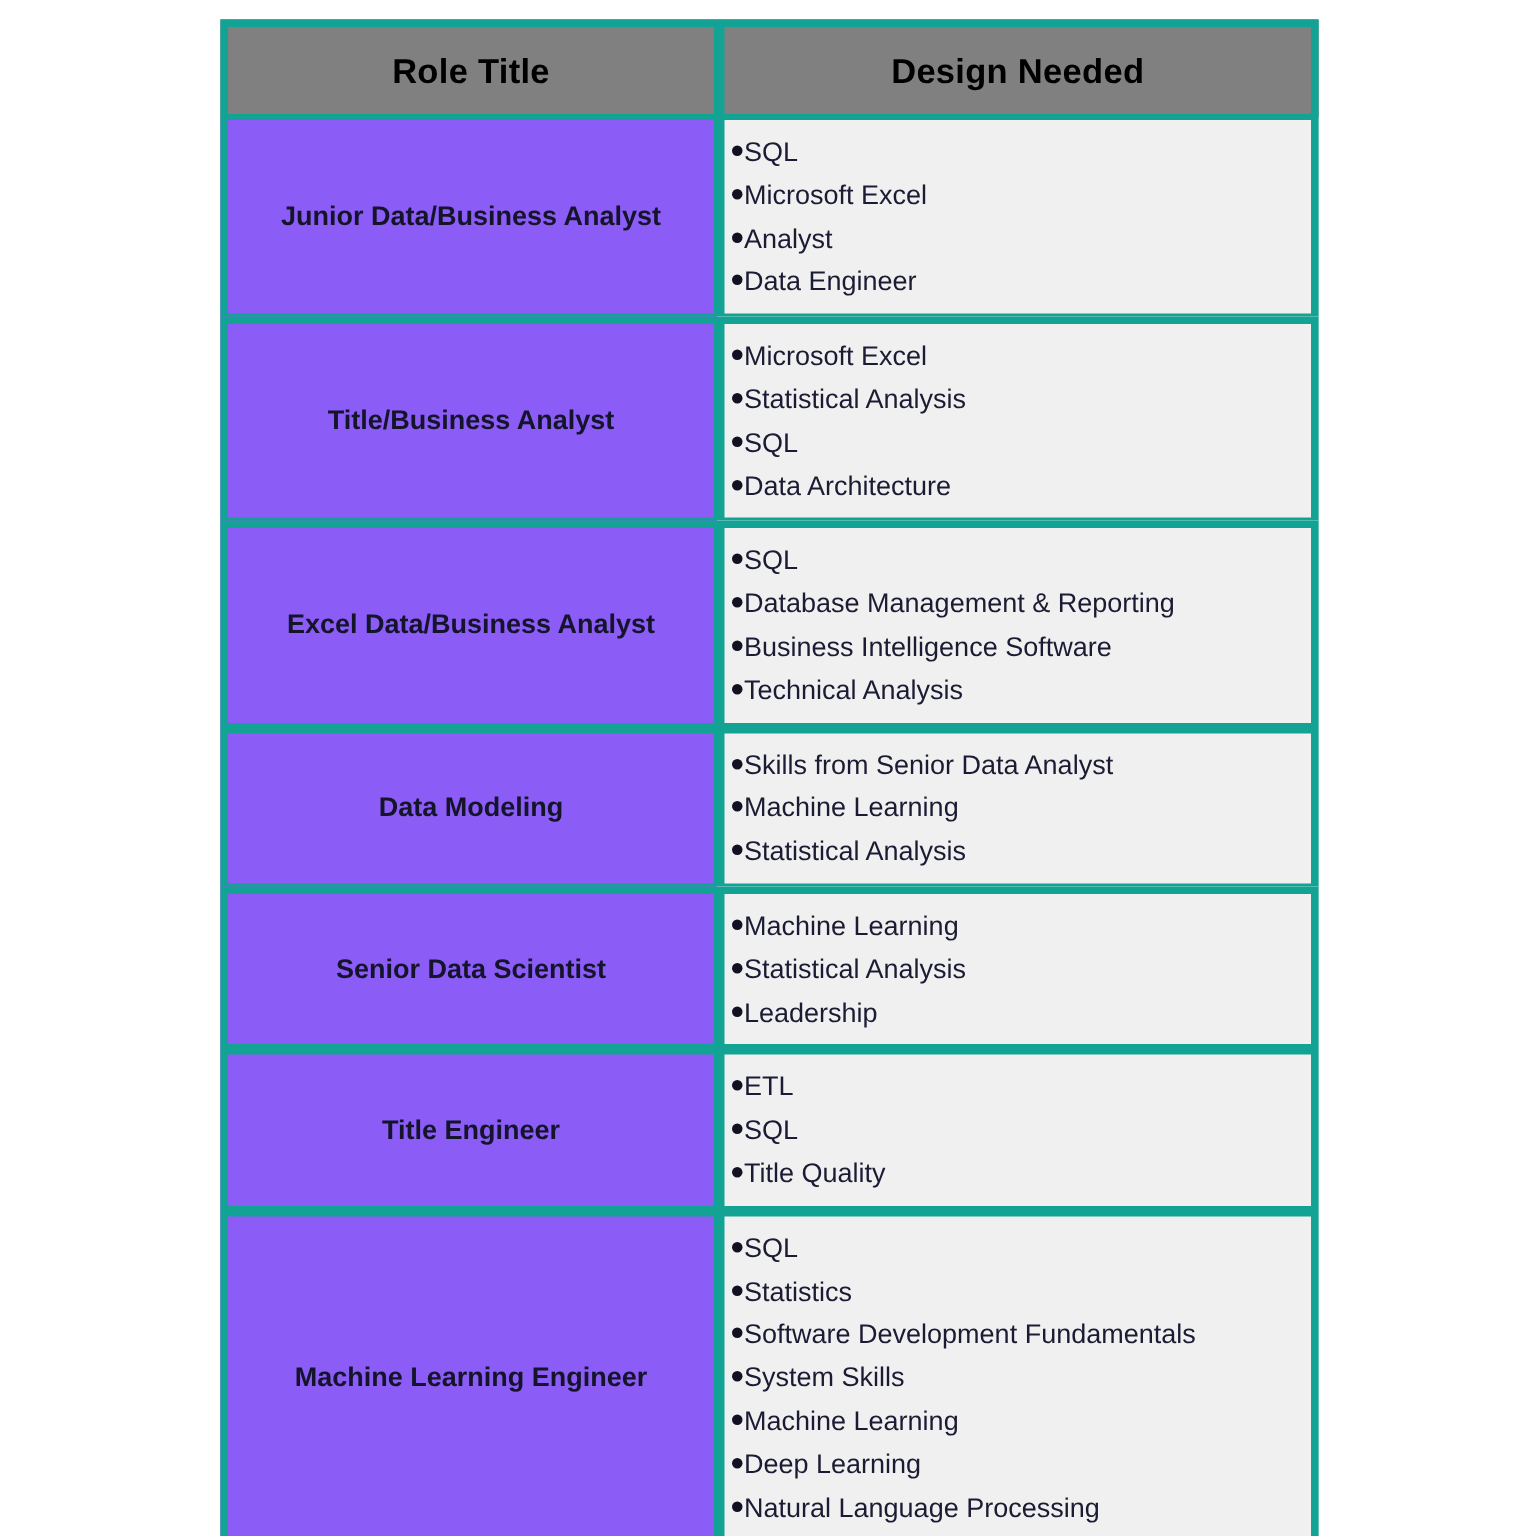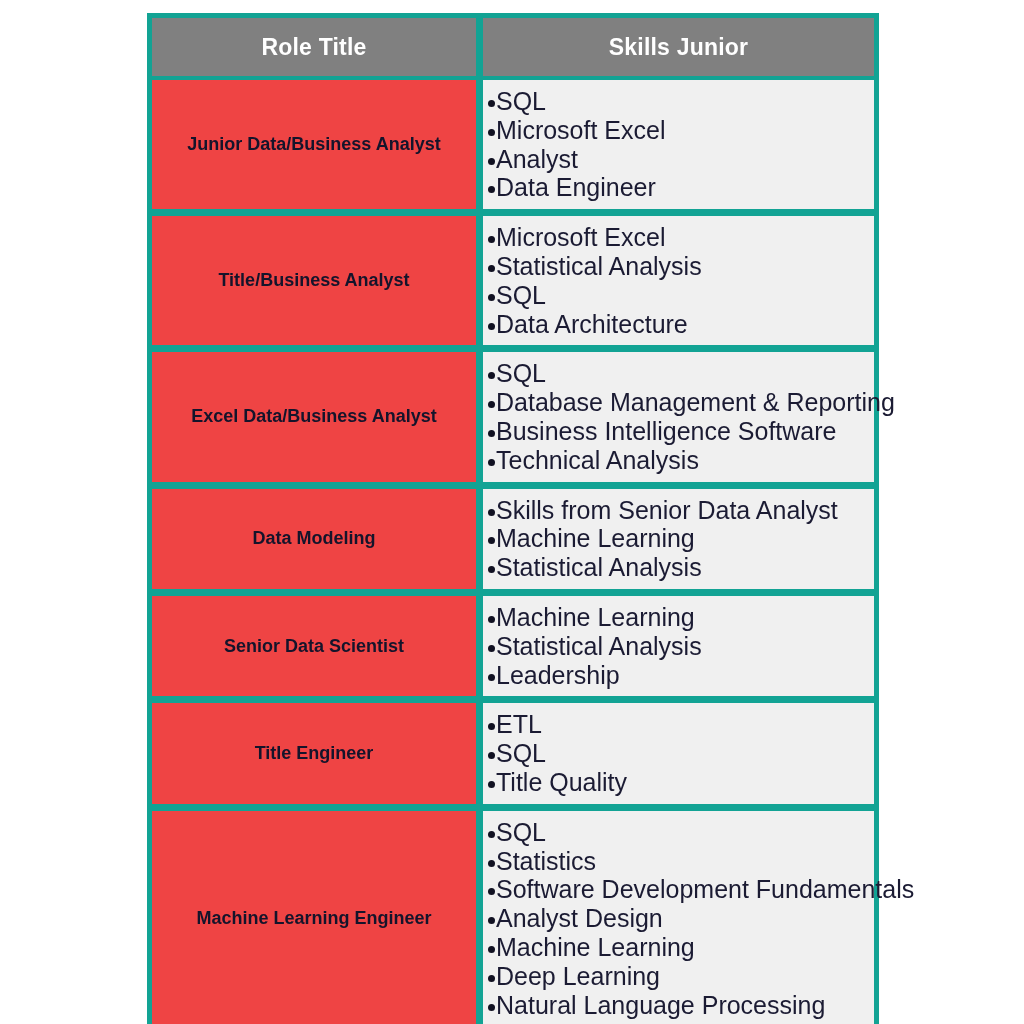--- a/index.html
+++ b/index.html
@@ -41,42 +41,42 @@
     border-right-width: 5px;
   }
   tbody tr:last-child > td {
     border-bottom-width: 5px;
   }
   thead th { border-bottom-width: 2px; }
   tbody tr:first-child > td { border-top-width: 2px; }
 
   th.col-head {
     background: #808080;
-    color: #ffffff;
+    color: #000000;
     font-weight: bold;
     font-size: 23px;
     letter-spacing: 0.2px;
     text-align: center;
     height: 58px;
     font-stretch: condensed;
   }
 
   td.role-cell {
-    background: #ef4444;
+    background: #8b5cf6;
     color: #14142b;
     font-weight: bold;
     font-size: 18px;
     text-align: center;
     padding: 6px 8px;
   }
 
   td.skills-cell {
     background: #f0f0f0;
     color: #1b1b33;
-    font-size: 25px;
+    font-size: 18px;
     text-align: left;
     padding: 7px 0 7px 5px;
     vertical-align: middle;
   }
 
   ul.skills-list {
     margin: 0;
     padding: 0;
     list-style: none;
   }
@@ -101,21 +101,21 @@
 
 <div id="table-wrap">
   <table class="skills-table">
     <colgroup>
       <col class="c1">
       <col class="c2">
     </colgroup>
     <thead>
       <tr>
         <th class="col-head">Role Title</th>
-        <th class="col-head">Skills Junior</th>
+        <th class="col-head">Design Needed</th>
       </tr>
     </thead>
     <tbody id="table-body">
         <tr>
           <td class="role-cell">Junior Data/Business Analyst</td>
           <td class="skills-cell">
             <ul class="skills-list">
               <li><span class="bullet-dot"></span><span>SQL</span></li>
               <li><span class="bullet-dot"></span><span>Microsoft Excel</span></li>
               <li><span class="bullet-dot"></span><span>Analyst</span></li>
@@ -175,21 +175,21 @@
             </ul>
           </td>
         </tr>
         <tr>
           <td class="role-cell">Machine Learning Engineer</td>
           <td class="skills-cell">
             <ul class="skills-list">
               <li><span class="bullet-dot"></span><span>SQL</span></li>
               <li><span class="bullet-dot"></span><span>Statistics</span></li>
               <li><span class="bullet-dot"></span><span>Software Development Fundamentals</span></li>
-              <li><span class="bullet-dot"></span><span>Analyst Design</span></li>
+              <li><span class="bullet-dot"></span><span>System Skills</span></li>
               <li><span class="bullet-dot"></span><span>Machine Learning</span></li>
               <li><span class="bullet-dot"></span><span>Deep Learning</span></li>
               <li><span class="bullet-dot"></span><span>Natural Language Processing</span></li>
             </ul>
           </td>
         </tr>
       </tbody>
   </table>
 </div>
 

